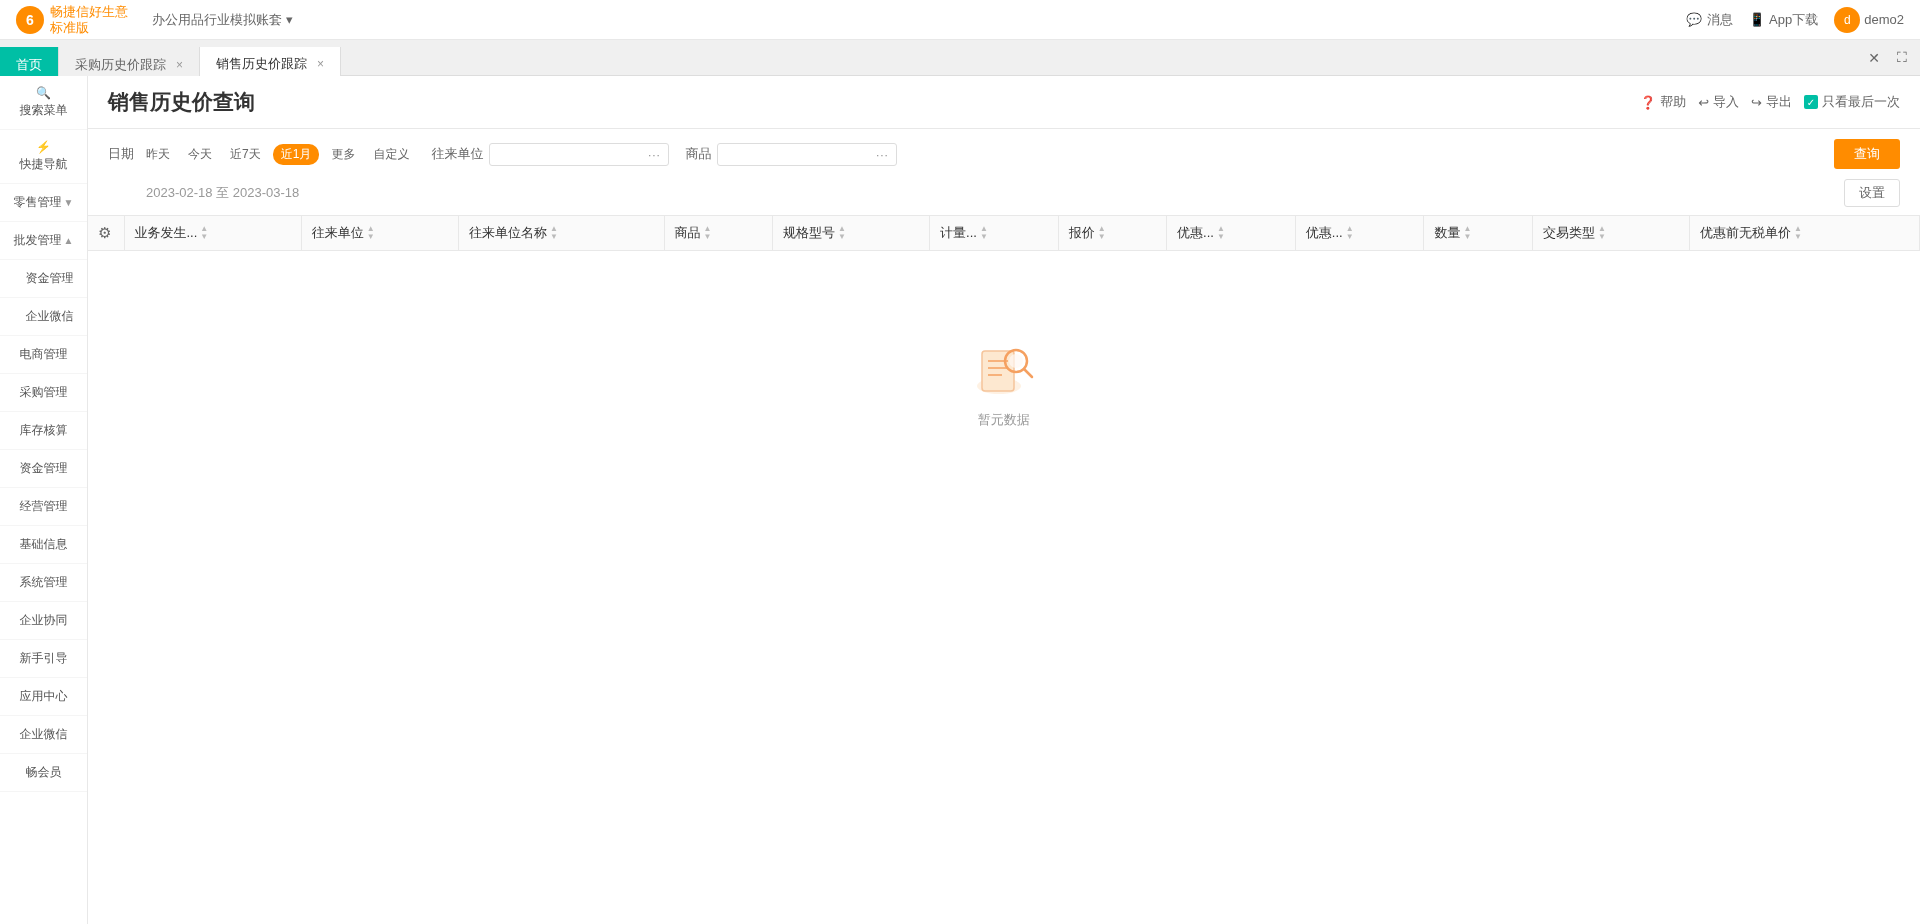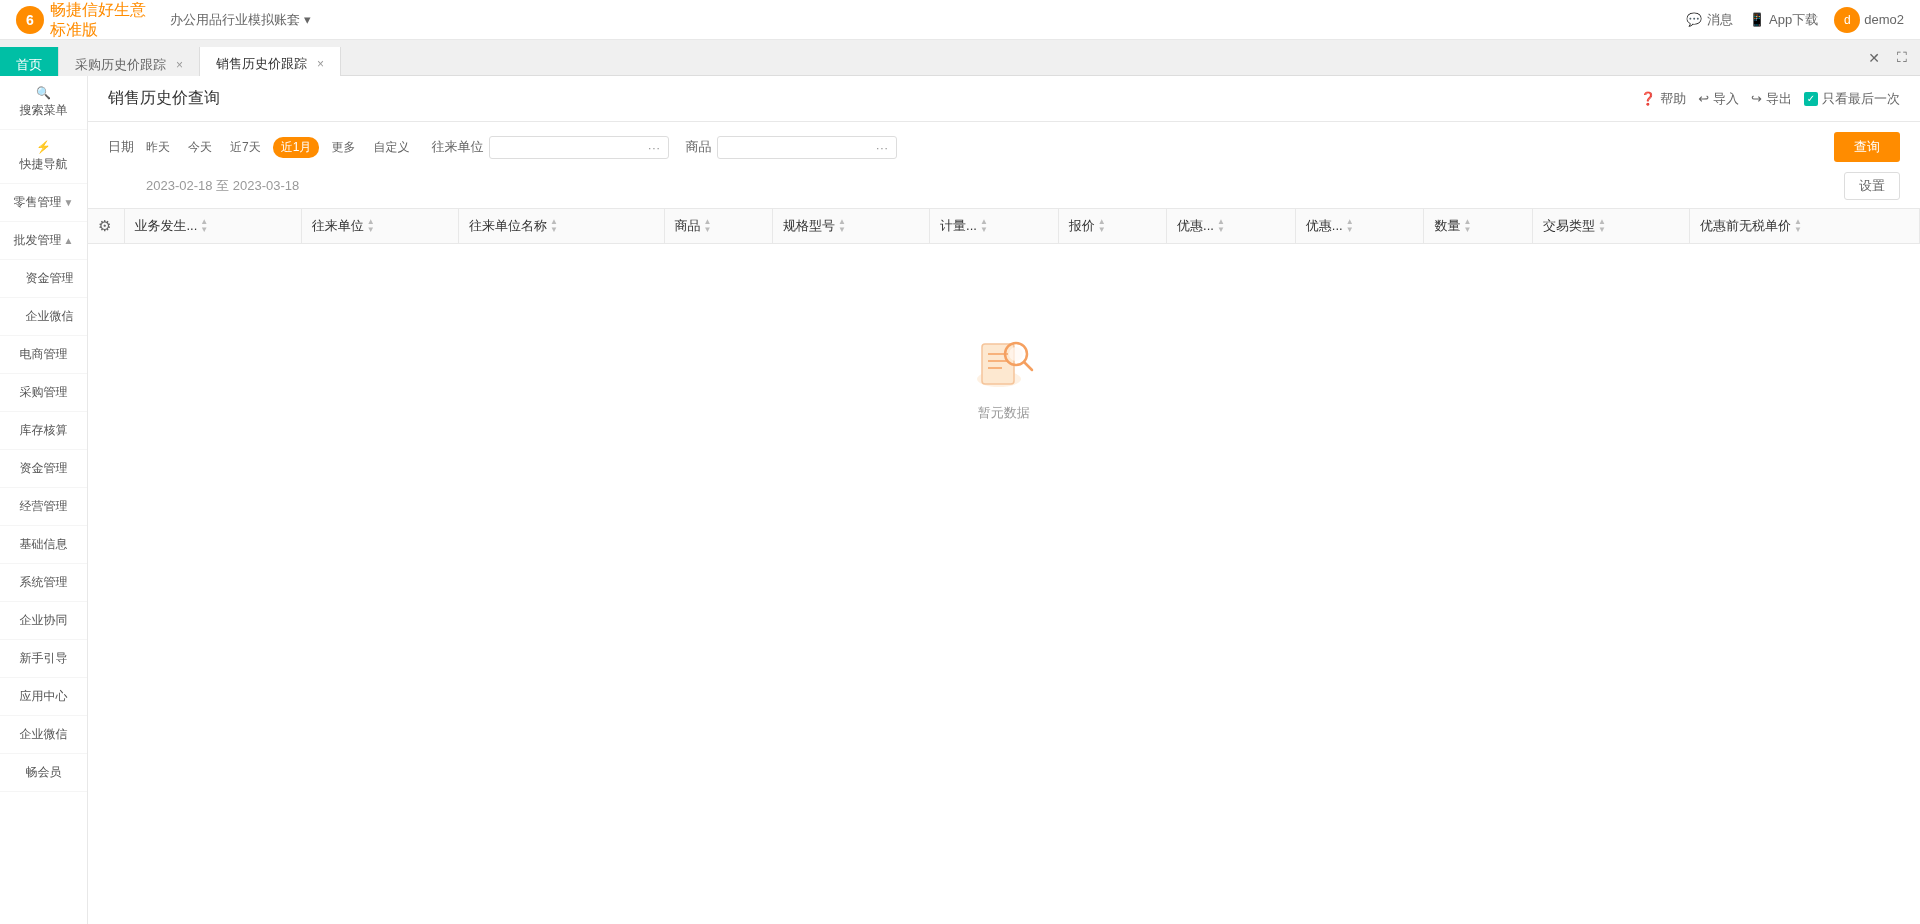--- a/index.html
+++ b/index.html
@@ -3,21 +3,21 @@
   <meta charset="utf-8">
   <style>
     * { margin: 0; padding: 0; box-sizing: border-box; }
     body { font-family: 'Microsoft YaHei', sans-serif; font-size: 13px; background: #f5f5f5; color: #333; width: 1920px; height: 924px; overflow: hidden; display: flex; flex-direction: column; }
 
     
     .top-bar { height: 40px; background: #fff; display: flex; align-items: center; justify-content: space-between; padding: 0 16px; border-bottom: 1px solid #e8e8e8; flex-shrink: 0; }
     .top-bar-left { display: flex; align-items: center; gap: 8px; }
     .logo-area { display: flex; align-items: center; gap: 6px; }
     .logo-icon { width: 28px; height: 28px; background: #ff8c00; border-radius: 50%; display: flex; align-items: center; justify-content: center; color: white; font-size: 14px; font-weight: bold; }
-    .logo-text { font-size: 16px; color: #ff8c00; line-height: 1.2; }
+    .logo-text { font-size: 13px; color: #ff8c00; line-height: 1.2; }
     .app-selector { display: flex; align-items: center; gap: 4px; color: #666; font-size: 13px; margin-left: 16px; cursor: pointer; }
     .top-bar-right { display: flex; align-items: center; gap: 16px; color: #666; font-size: 13px; }
     .top-bar-right-item { display: flex; align-items: center; gap: 4px; cursor: pointer; }
     .avatar { width: 26px; height: 26px; background: #ff8c00; border-radius: 50%; display: flex; align-items: center; justify-content: center; color: white; font-size: 12px; }
 
     
     .tab-bar { height: 36px; background: #f0f0f0; display: flex; align-items: center; flex-shrink: 0; border-bottom: 1px solid #ddd; }
     .tab { height: 36px; padding: 0 16px; display: flex; align-items: center; gap: 6px; cursor: pointer; font-size: 13px; background: #f0f0f0; color: #666; border-right: 1px solid #ddd; white-space: nowrap; margin-top: 14px; }
     .tab.active { background: #fff; color: #333; border-bottom: 2px solid #00bfa5; }
     .tab.home { background: #00bfa5; color: white; }
@@ -34,21 +34,21 @@
     .sidebar-item.has-arrow { flex-direction: row; justify-content: center; gap: 2px; }
     .sidebar-item .item-label { text-align: center; }
     .sidebar-arrow { font-size: 10px; color: #999; }
 
     
     .content { flex: 1; display: flex; flex-direction: column; overflow: hidden; background: #f5f5f5; }
 
     
     .page-header { background: #fff; padding: 12px 20px 0 20px; border-bottom: 1px solid #e8e8e8; flex-shrink: 0; }
     .page-title-row { display: flex; align-items: center; justify-content: space-between; margin-bottom: 12px; }
-    .page-title { font-size: 16px; font-weight: normal; color: #333; }
+    .page-title { font-size: 21px; font-weight: bold; color: #333; }
     .page-actions { display: flex; align-items: center; gap: 12px; font-size: 13px; color: #666; }
     .page-action { display: flex; align-items: center; gap: 4px; cursor: pointer; }
     .checkbox-label { display: flex; align-items: center; gap: 4px; }
     .checkbox-teal { width: 14px; height: 14px; background: #00bfa5; border-radius: 2px; display: flex; align-items: center; justify-content: center; color: white; font-size: 10px; }
 
     
     .filter-row { display: flex; align-items: center; gap: 16px; padding: 10px 0; flex-wrap: wrap; }
     .filter-item { display: flex; align-items: center; gap: 6px; font-size: 13px; color: #333; }
     .filter-label { color: #666; }
     .date-btn { padding: 2px 6px; border-radius: 2px; cursor: pointer; color: #666; font-size: 12px; }

